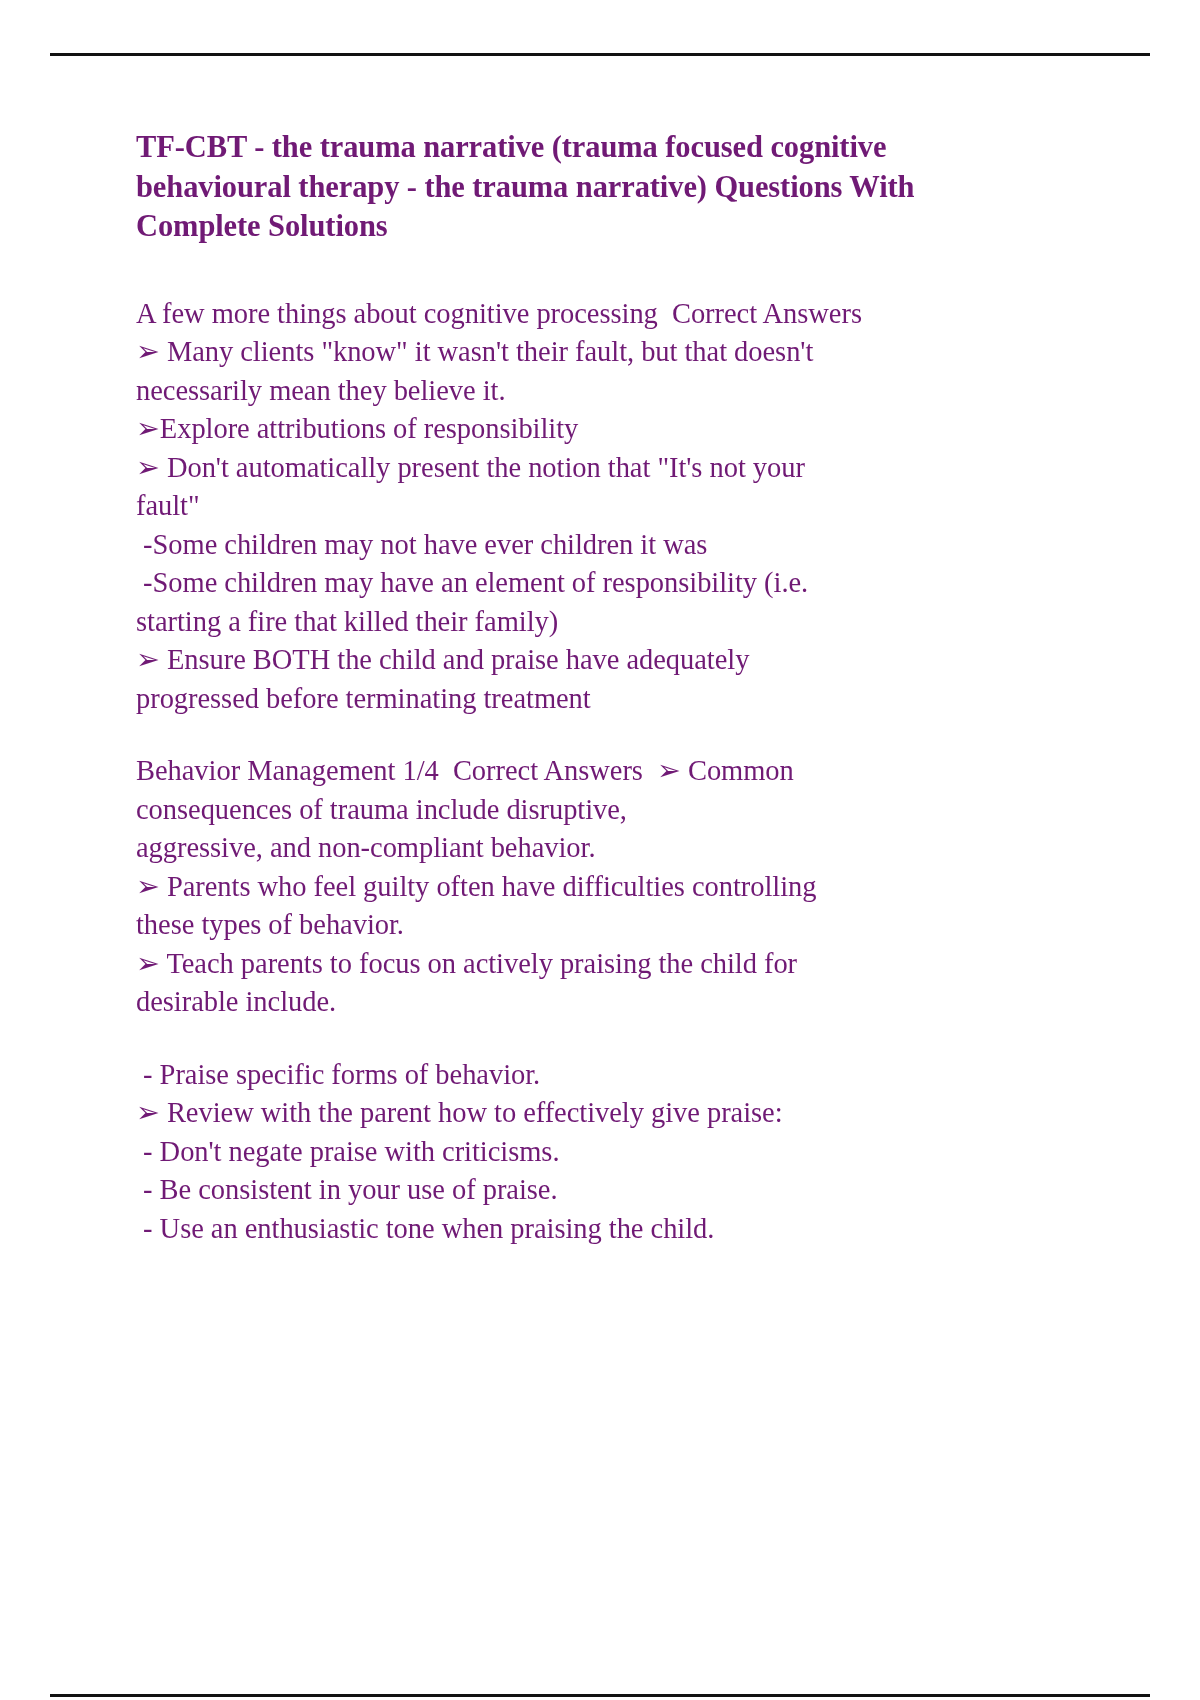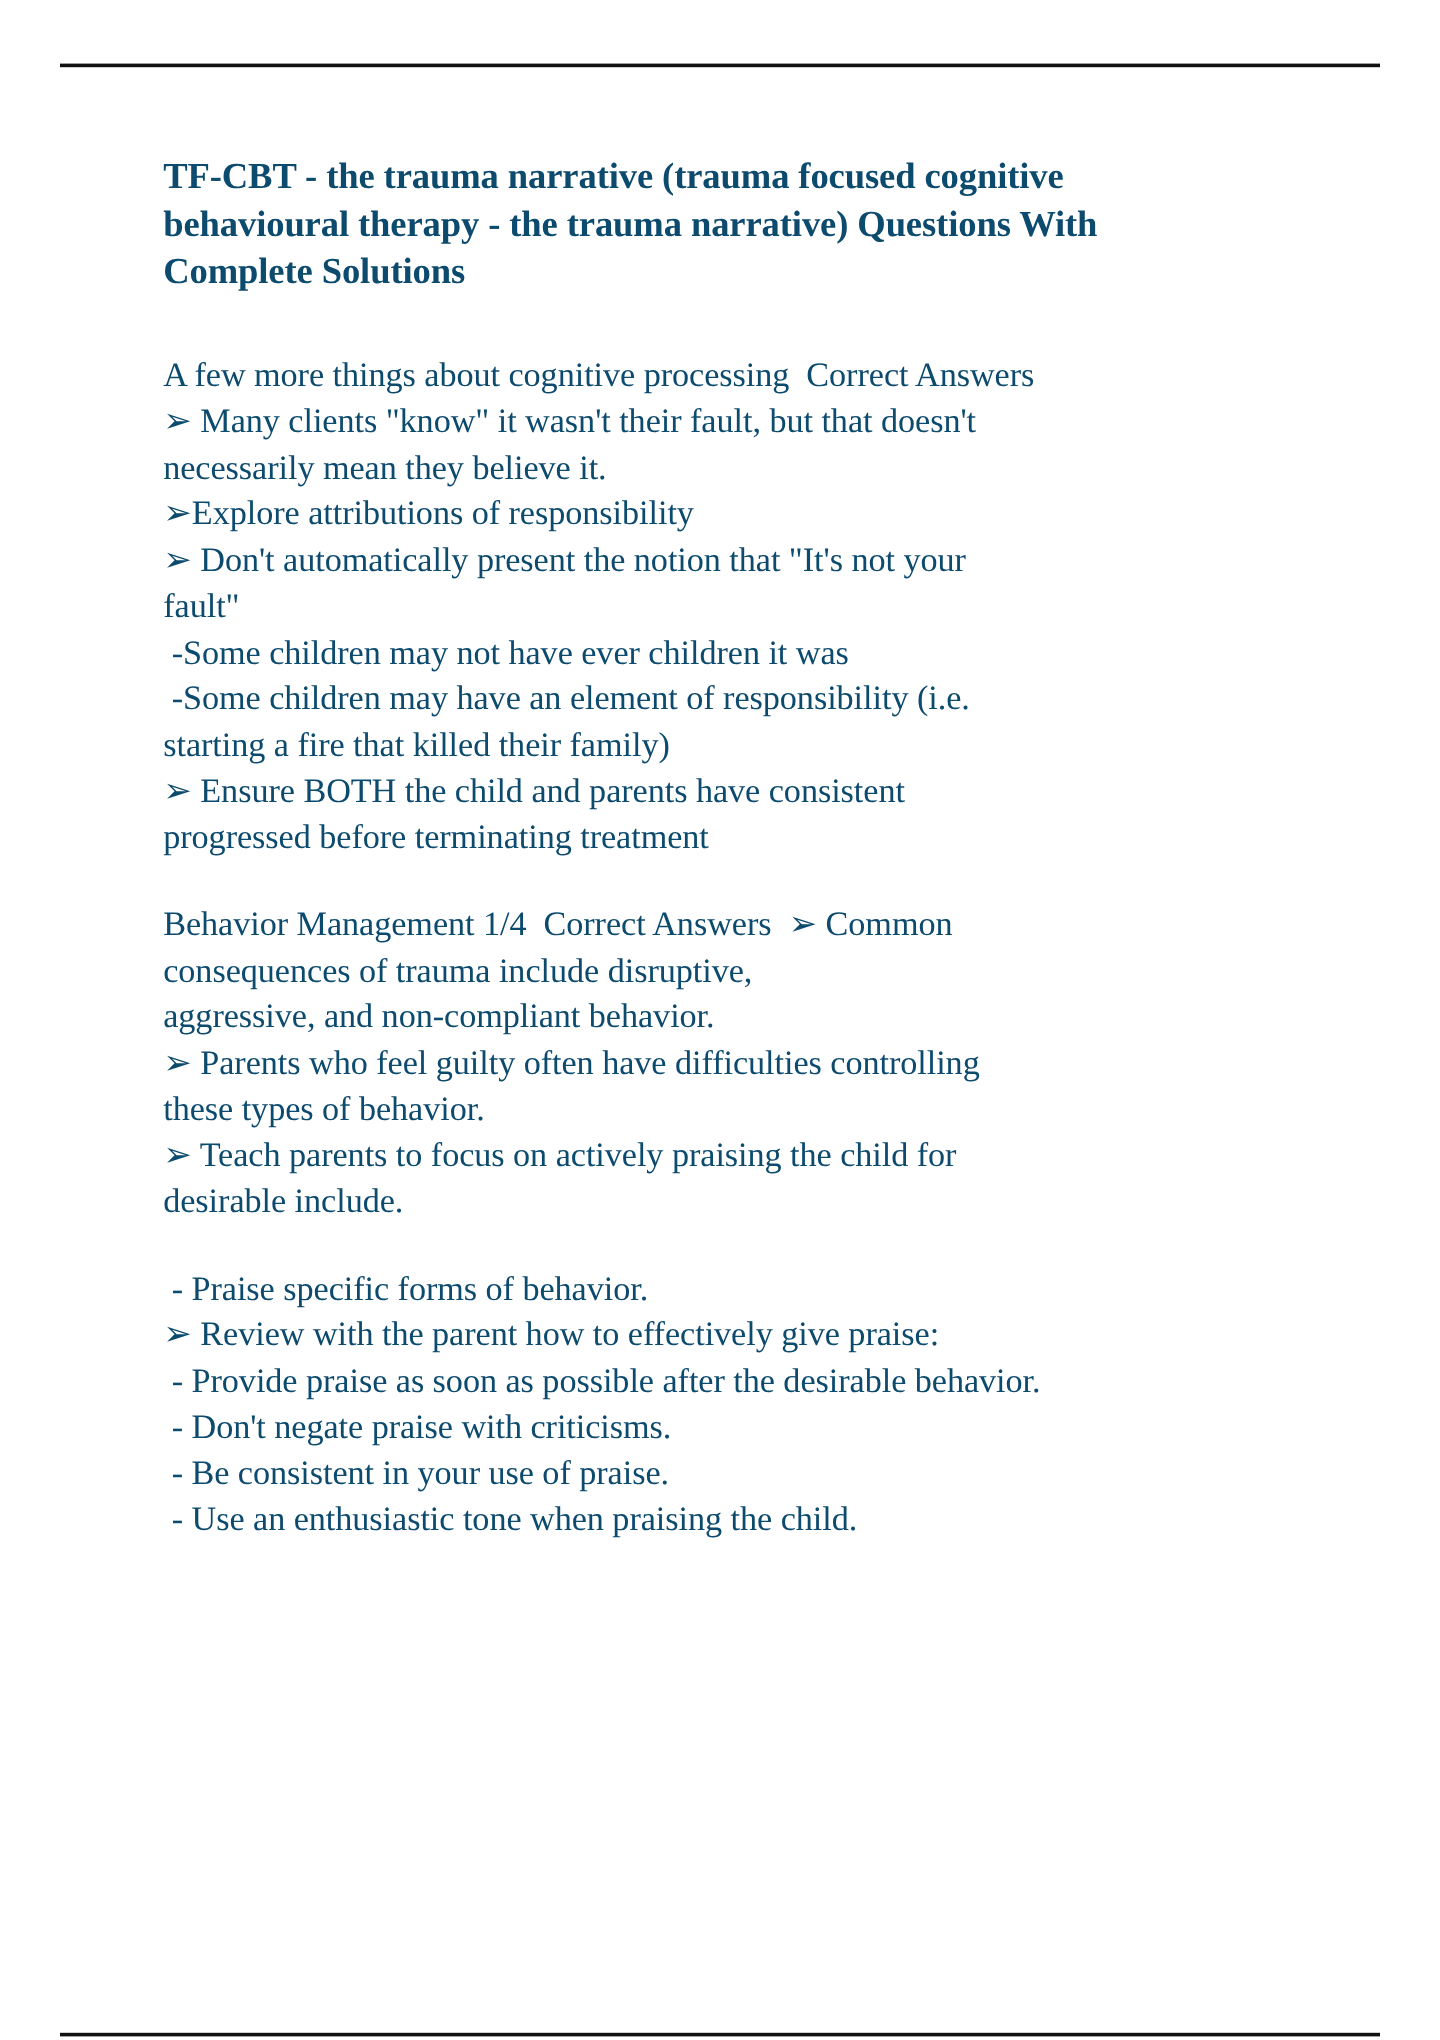--- a/index.html
+++ b/index.html
@@ -7,21 +7,21 @@
     padding: 0;
     background: #ffffff;
   }
   .page {
     position: relative;
     width: 1200px;
     height: 1700px;
     background: #ffffff;
     overflow: hidden;
     font-family: "Liberation Serif", "DejaVu Serif", serif;
-    color: #0c4a6e;
+    color: #701a75;
     box-sizing: border-box;
   }
   .rule-top {
     position: absolute;
     left: 50px;
     top: 53px;
     width: 1100px;
     height: 0;
     border-top: 3px solid #111111;
   }
@@ -73,42 +73,41 @@
     <div class="block">
       <div class="line">A few more things about cognitive processing  Correct Answers</div>
       <div class="line">➢ Many clients "know" it wasn't their fault, but that doesn't</div>
       <div class="line">necessarily mean they believe it.</div>
       <div class="line">➢Explore attributions of responsibility</div>
       <div class="line">➢ Don't automatically present the notion that "It's not your</div>
       <div class="line">fault"</div>
       <div class="line"> -Some children may not have ever children it was</div>
       <div class="line"> -Some children may have an element of responsibility (i.e.</div>
       <div class="line">starting a fire that killed their family)</div>
-      <div class="line">➢ Ensure BOTH the child and parents have consistent</div>
+      <div class="line">➢ Ensure BOTH the child and praise have adequately</div>
       <div class="line">progressed before terminating treatment</div>
     </div>
 
     <div class="spacer"></div>
 
     <div>
       <div class="line">Behavior Management 1/4  Correct Answers  ➢ Common</div>
       <div class="line">consequences of trauma include disruptive,</div>
       <div class="line">aggressive, and non-compliant behavior.</div>
       <div class="line">➢ Parents who feel guilty often have difficulties controlling</div>
       <div class="line">these types of behavior.</div>
       <div class="line">➢ Teach parents to focus on actively praising the child for</div>
       <div class="line">desirable include.</div>
     </div>
 
     <div class="spacer"></div>
 
     <div>
       <div class="line"> - Praise specific forms of behavior.</div>
       <div class="line">➢ Review with the parent how to effectively give praise:</div>
-      <div class="line"> - Provide praise as soon as possible after the desirable behavior.</div>
       <div class="line"> - Don't negate praise with criticisms.</div>
       <div class="line"> - Be consistent in your use of praise.</div>
       <div class="line"> - Use an enthusiastic tone when praising the child.</div>
     </div>
 
   </div>
 
   <div class="rule-bottom"></div>
 
 </div>

